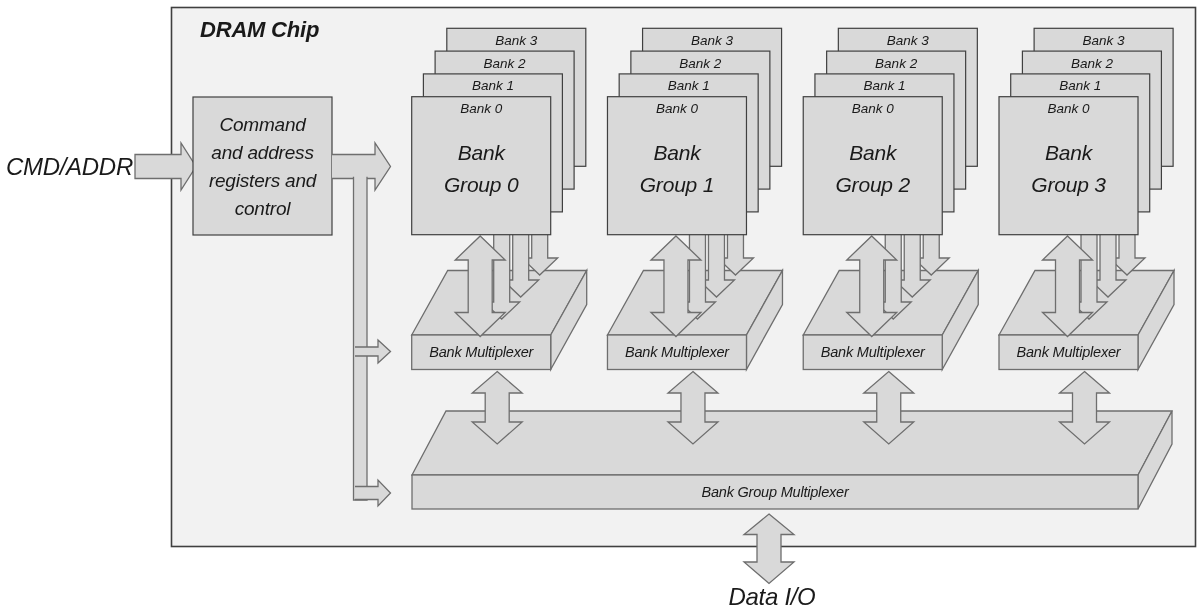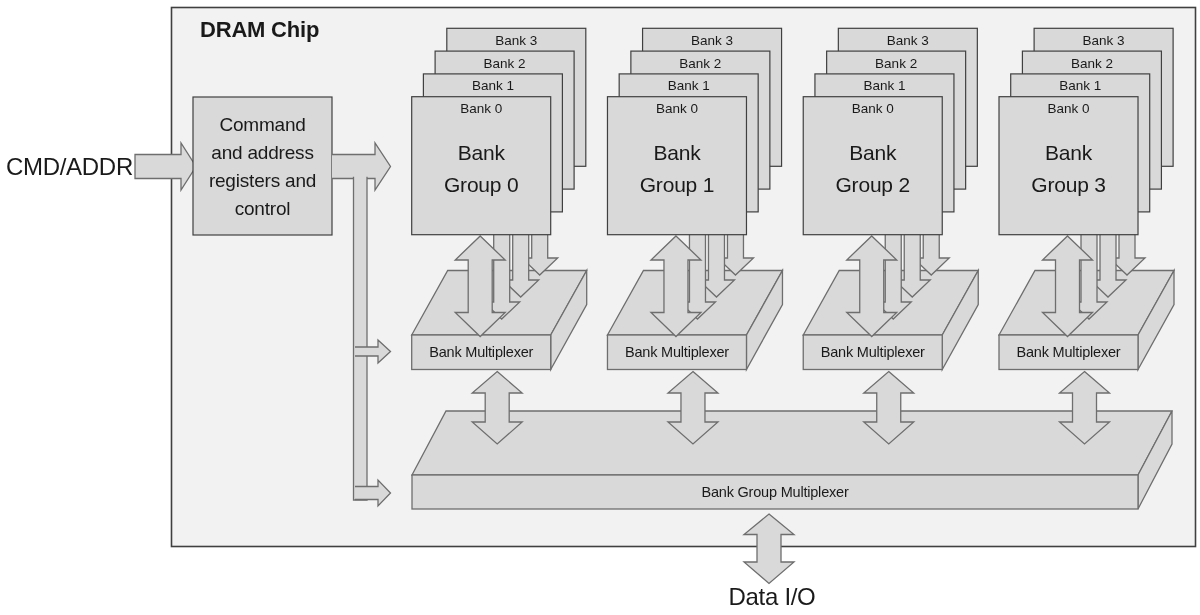--- a/index.html
+++ b/index.html
@@ -1,21 +1,21 @@
 <!DOCTYPE html>
 <html style="--bg: #ffffff; --chip-fill: #f2f2f2; --chip-border: #404040; --shape-fill: #d9d9d9; --box-border: #404040; --arrow-border: #6e6e6e; --text-color: #1a1a1a;"><head>
 <meta charset="utf-8">
 <style>
   :root{
     --bg:#ffffff; --chip-fill:#f2f2f2; --chip-border:#404040;
     --shape-fill:#d9d9d9; --box-border:#404040; --arrow-border:#6e6e6e;
     --text-color:#1a1a1a;
   }
   html,body{margin:0;padding:0;background:var(--bg);}
-  .stage{width:1200px;height:615px;position:relative;background:var(--bg);}
+  .stage{width:1200px;height:615px;position:relative;background:var(--bg);font-style:italic;}
   svg{display:block;}
   svg text{font-family:"Liberation Sans",sans-serif;fill:var(--text-color);}
   .mid{text-anchor:middle;}
   .chip{fill:var(--chip-fill);stroke:var(--chip-border);stroke-width:1.6px;}
   .box{fill:var(--shape-fill);stroke:var(--box-border);stroke-width:1.2px;}
   .shape{fill:var(--shape-fill);stroke:var(--arrow-border);stroke-width:1.3px;}
   .t-title{font-size:22px;font-weight:700;letter-spacing:-0.2px;}
   .t-port{font-size:24px;letter-spacing:-0.3px;}
   .t-cmd{font-size:19px;letter-spacing:-0.2px;}
   .t-group{font-size:21px;letter-spacing:-0.2px;}

